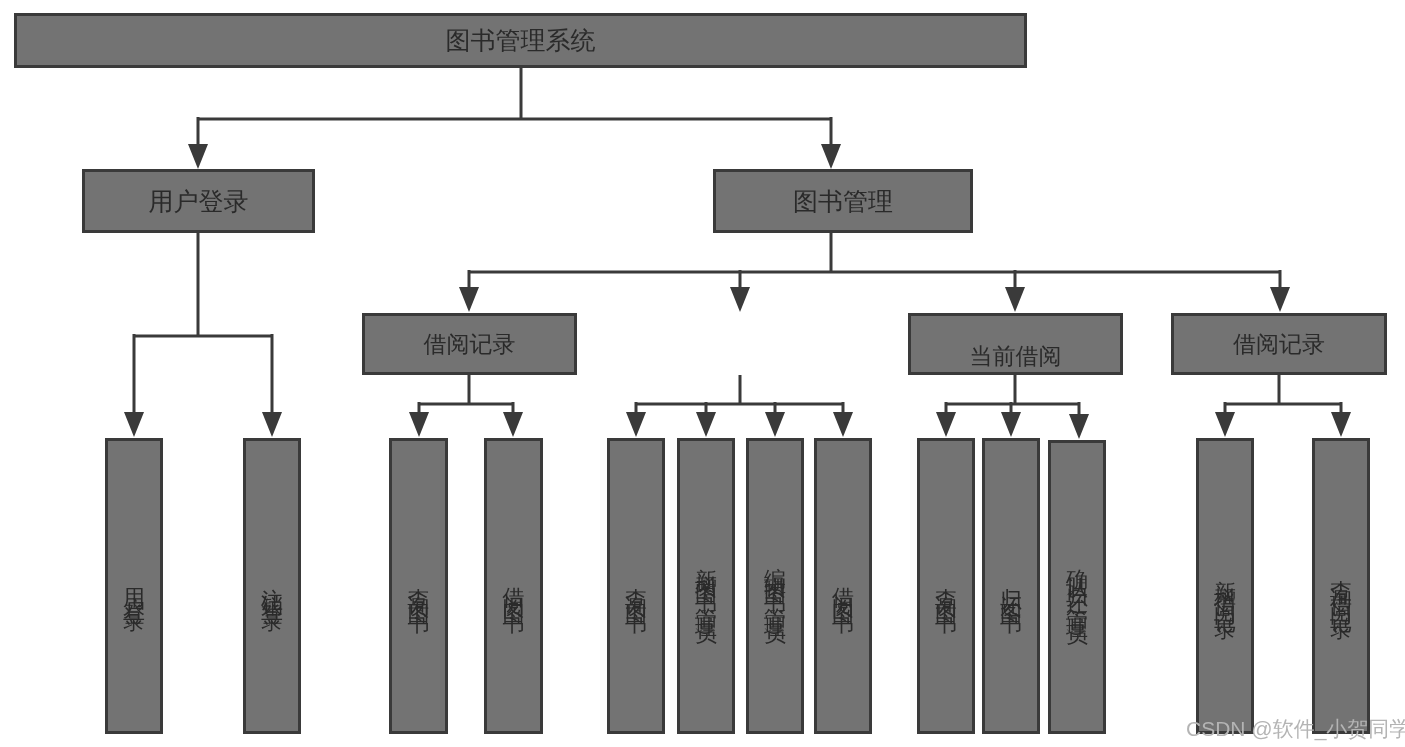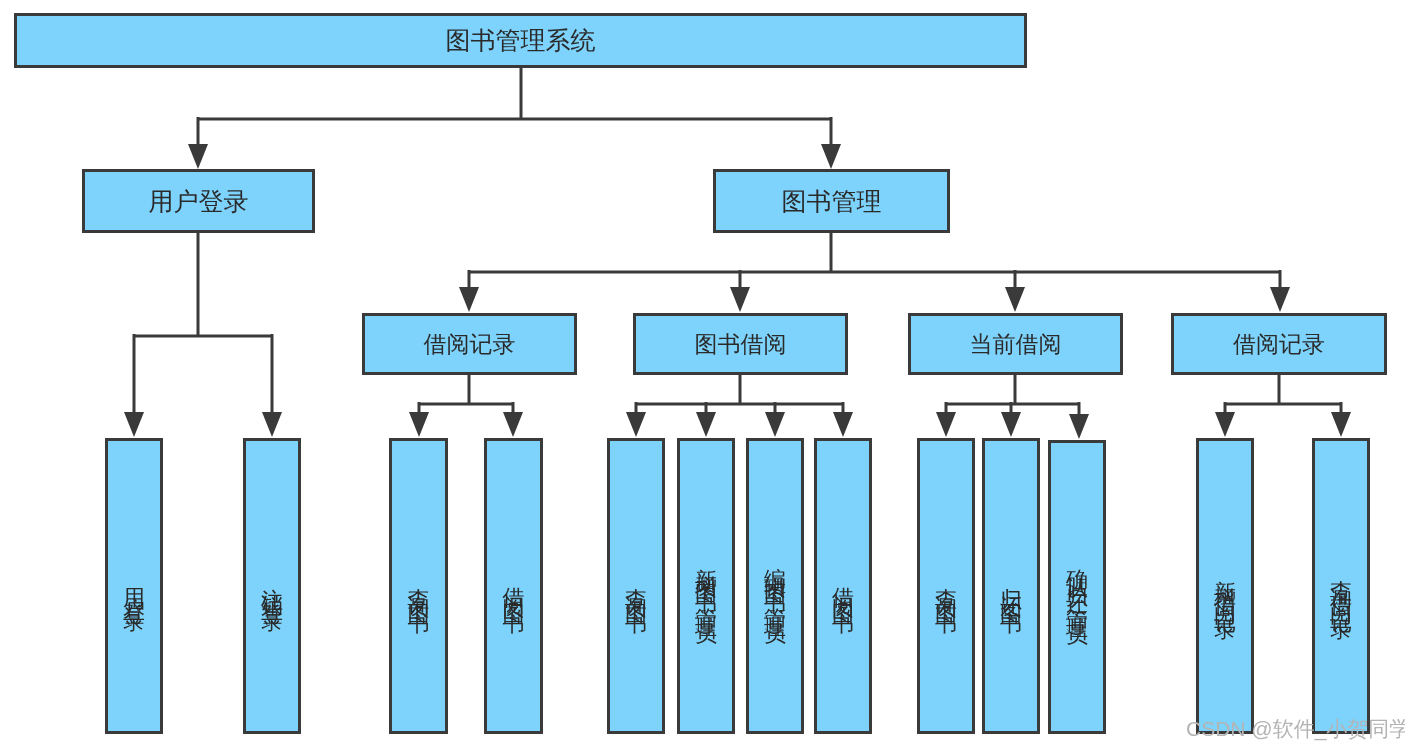--- a/index.html
+++ b/index.html
@@ -19,21 +19,21 @@
   .wires {
     position: absolute;
     left: 0;
     top: 0;
     z-index: 1;
   }
   .box {
     position: absolute;
     box-sizing: border-box;
     border: 3px solid #3a3a3a;
-    background: #7dd3fc;
+    background: #737373;
     display: flex;
     align-items: center;
     justify-content: center;
     z-index: 2;
     text-align: center;
   }
   .box.root-box  { font-size: 25px; }
   .box.l2-box    { font-size: 25px; }
   .box.l3-box    { font-size: 23px; }
   .leaf .vtext {
@@ -92,31 +92,28 @@
     </g>
   </svg>
 
   <div class="box root-box" style="left:14px; top:13px; width:1013px; height:55px;">
     <span>图书管理系统</span>
   </div>
 
   <div class="box l2-box" style="left:82px; top:169px; width:233px; height:64px;">
     <span>用户登录</span>
   </div>
-  <div class="box l2-box" style="left:713px; top:169px; width:237px; height:64px;">
+  <div class="box l2-box" style="left:713px; top:169px; width:260px; height:64px;">
     <span>图书管理</span>
   </div>
 
   <div class="box l3-box" style="left:362px; top:313px; width:215px; height:62px;">
     <span>借阅记录</span>
   </div>
-  <div class="box l3-box" style="left:633px; top:313px; width:215px; height:62px;">
-    <span>图书借阅</span>
-  </div>
-  <div class="box l3-box" style="left:908px; top:313px; width:215px; height:62px;">
+  <div class="box l3-box" style="left:908px; top:313px; width:215px; height:62px;align-items:flex-end;">
     <span>当前借阅</span>
   </div>
   <div class="box l3-box" style="left:1171px; top:313px; width:216px; height:62px;">
     <span>借阅记录</span>
   </div>
 
   <div class="box leaf" style="left:105px; top:438px; width:58px; height:296px;">
     <span class="vtext">用户登录</span>
   </div>
   <div class="box leaf" style="left:243px; top:438px; width:58px; height:296px;">

